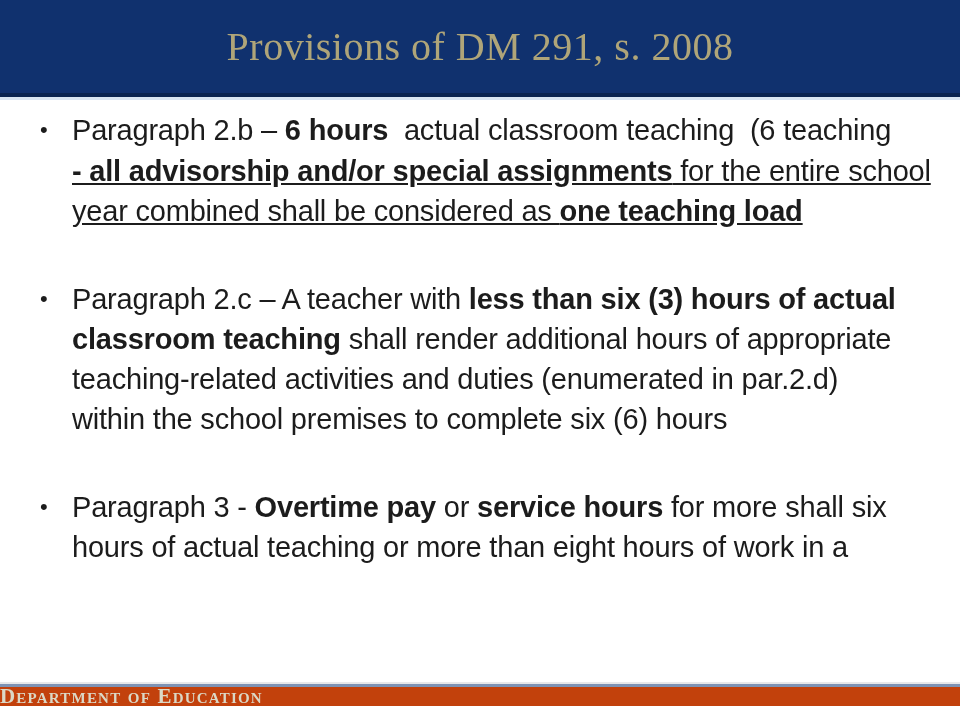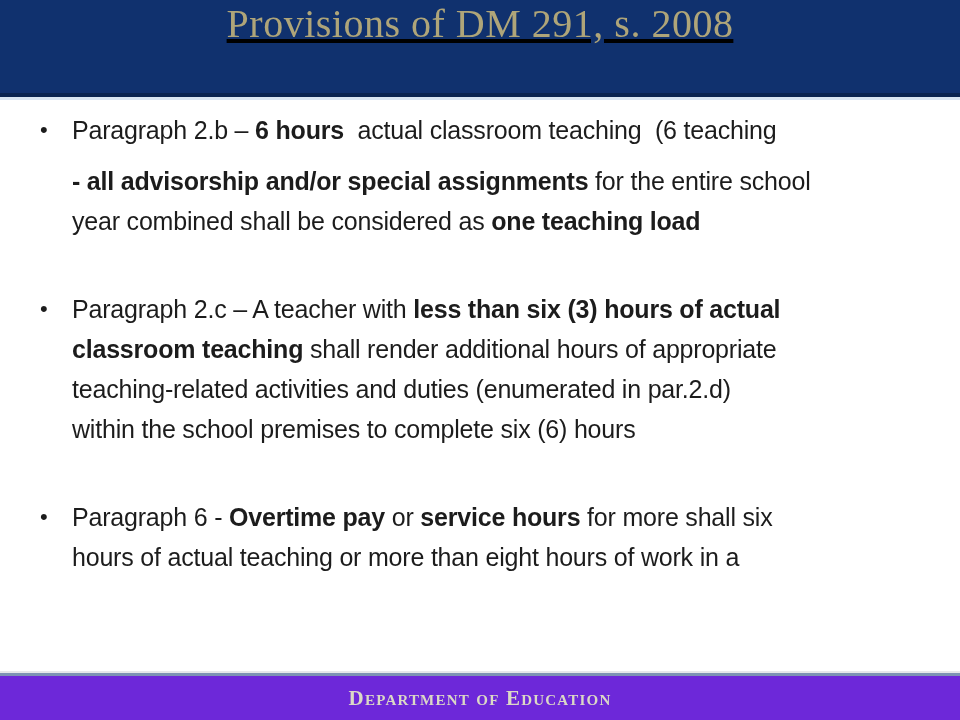--- a/index.html
+++ b/index.html
@@ -10,23 +10,22 @@
     width: 960px; height: 720px;
     display: flex; flex-direction: column;
     background: #ffffff; overflow: hidden;
   }
 
   
   .header {
     height: 100px; flex: 0 0 100px;
     background: #10316E;
     position: relative;
-    display: flex; align-items: flex-start; justify-content: center;
+    display: flex; align-items: center; justify-content: center;
     padding-bottom: 7px;
-    text-decoration: underline;
   }
   .header::after {
     content: "";
     position: absolute; left: 0; right: 0; bottom: 0; height: 7px;
     background: linear-gradient(to bottom, #0A2450 0px, #0A2450 4px, #D9E6F2 4px, #D9E6F2 7px);
   }
   .title {
     font-family: "Liberation Serif", serif;
     font-weight: 400;
     font-size: 40px;
@@ -35,42 +34,42 @@
   }
 
   
   .body {
     flex: 1 1 auto;
     padding: 10px 20px 0 40px;
     color: #1C1C1C;
   }
   .group { display: flex; margin-top: 48px; }
   .group:first-child { margin-top: 0; }
-  .group.sub { margin-top: 11px; }
+  .group.sub { margin-top: 1px; text-decoration: underline; }
   .marker {
     width: 32px; flex: 0 0 32px;
     font-size: 22px; line-height: 40px;
     color: #1C1C1C;
   }
   .text { flex: 1 1 auto; }
   .line {
-    font-size: 25px;
+    font-size: 29px;
     line-height: 40px;
     letter-spacing: -0.2px;
     white-space: pre;
   }
   .seg.bold { font-weight: 700; }
 
   
   .footer { flex: 0 0 38px; margin-top: auto; }
   .footer-line-light { height: 2px; background: #E7E8EA; }
   .footer-line-slate { height: 3px; background: #7E93B4; }
   .footer-band {
-    height: 44px; background: #6d28d9;
-    display: flex; align-items: center; justify-content: center;
+    height: 19px; background: #c2410c;
+    display: flex; align-items: center; justify-content: flex-start;
   }
   .footer-text {
     font-family: "Liberation Serif", serif;
     font-variant: small-caps;
     font-weight: 700;
     font-size: 21px;
     letter-spacing: 1.2px;
     color: #DBD8C6;
   }
 </style>
@@ -102,21 +101,21 @@
         <div class="text">
           <div class="line"><span class="seg">Paragraph 2.c – A teacher with </span><span class="seg bold">less than six (3) hours of actual</span></div>
           <div class="line"><span class="seg bold">classroom teaching</span><span class="seg"> shall render additional hours of appropriate</span></div>
           <div class="line"><span class="seg">teaching-related activities and duties (enumerated in par.2.d)</span></div>
           <div class="line"><span class="seg">within the school premises to complete six (6) hours</span></div>
         </div>
       </div>
       <div class="group">
         <span class="marker">•</span>
         <div class="text">
-          <div class="line"><span class="seg">Paragraph 6 - </span><span class="seg bold">Overtime pay</span><span class="seg"> or </span><span class="seg bold">service hours</span><span class="seg"> for more shall six</span></div>
+          <div class="line"><span class="seg">Paragraph 3 - </span><span class="seg bold">Overtime pay</span><span class="seg"> or </span><span class="seg bold">service hours</span><span class="seg"> for more shall six</span></div>
           <div class="line"><span class="seg">hours of actual teaching or more than eight hours of work in a</span></div>
         </div>
       </div>
     </main>
 
   <footer class="footer">
     <div class="footer-line-light"></div>
     <div class="footer-line-slate"></div>
     <div class="footer-band">
       <span class="footer-text">Department of Education</span>

